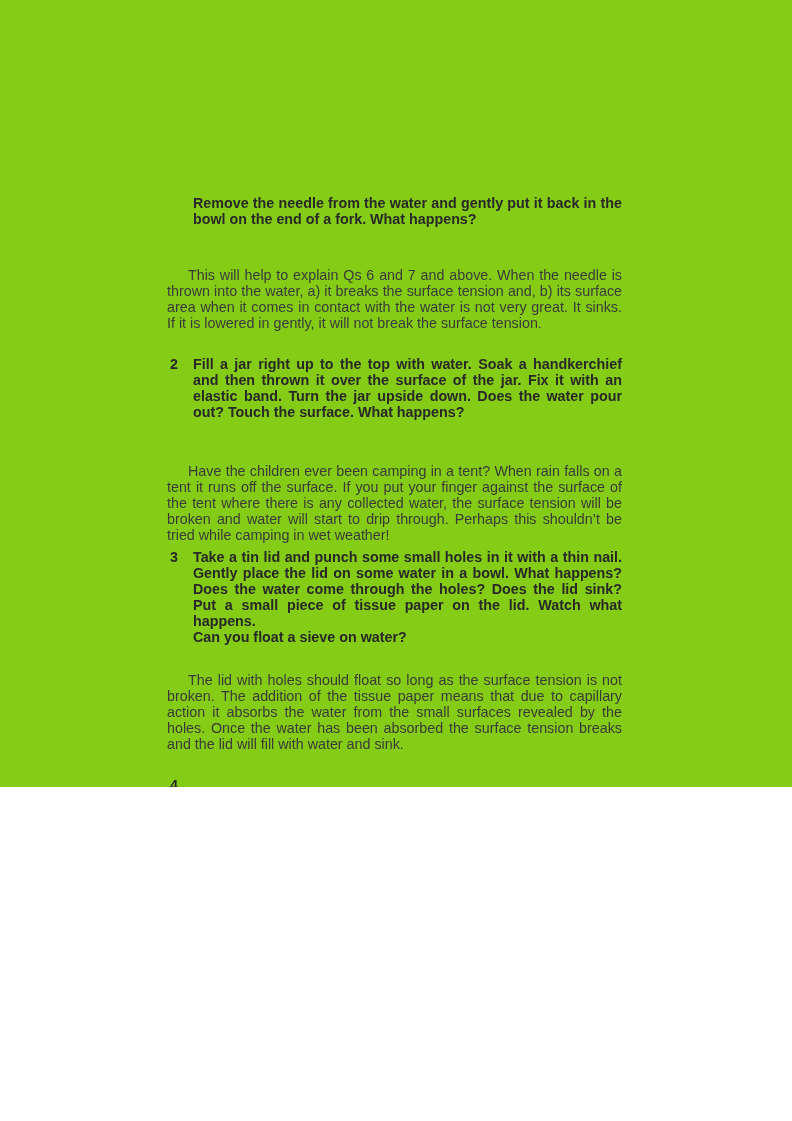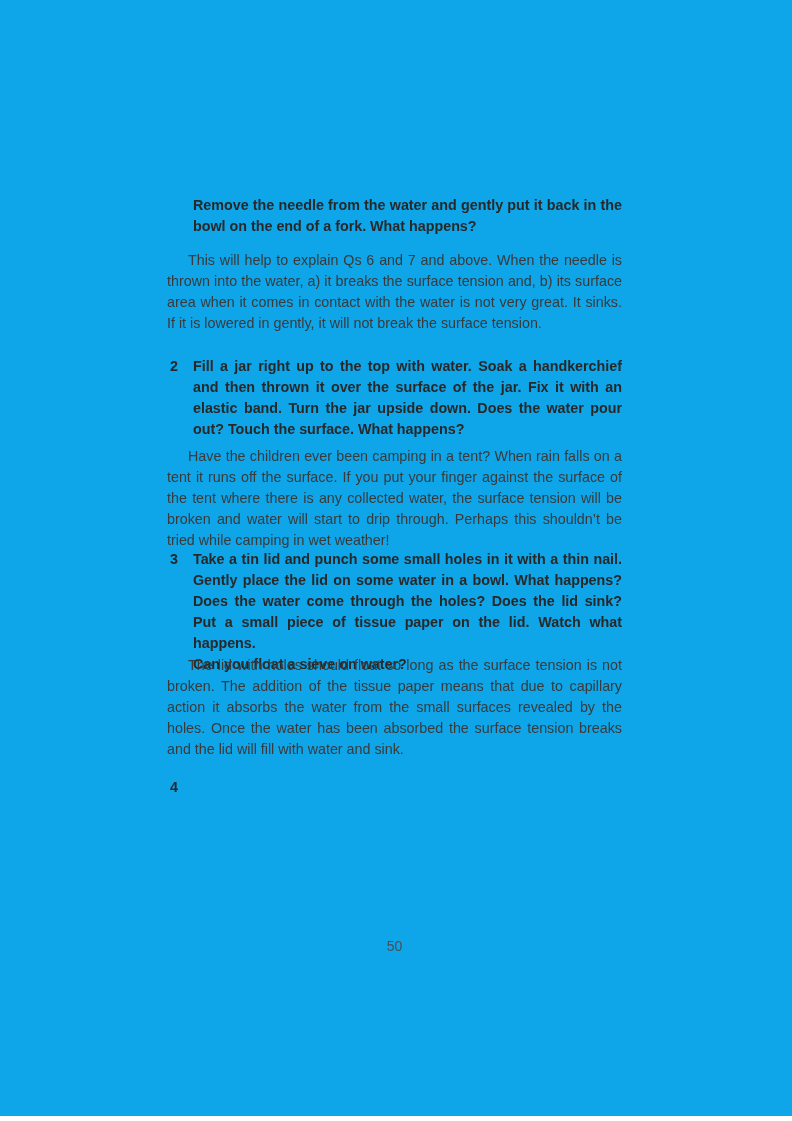--- a/index.html
+++ b/index.html
@@ -3,26 +3,26 @@
 <meta charset="utf-8">
 <style>
   html, body {
     margin: 0;
     padding: 0;
     background: #ffffff;
   }
   .page {
     position: relative;
     width: 792px;
-    height: 1116px;
-    background: #0ea5e9;
+    height: 787px;
+    background: #84cc16;
     overflow: hidden;
     font-family: "Liberation Sans", "DejaVu Sans", sans-serif;
     font-size: 14.3px;
-    line-height: 21px;
+    line-height: 16px;
     color: #3a3a3a;
   }
   .content {
     position: absolute;
     left: 167px;
     top: 195px;
     width: 455px;
   }
   .block {
     position: absolute;
@@ -52,20 +52,21 @@
     left: 3px;
     top: 0;
     font-weight: bold;
     color: #282828;
   }
   
   .a {
     text-align: justify;
     text-indent: 21px;
     color: #3a3a3a;
+    margin-top: 17px;
   }
   .pos-a1 { top: 55px; }
   .pos-i2 { top: 161px; }
   .pos-a2 { top: 251px; }
   .pos-i3 { top: 354px; }
   .pos-a3 { top: 460px; }
   .pos-i4 { top: 582px; }
   .pagenum {
     position: absolute;
     left: 167px;

